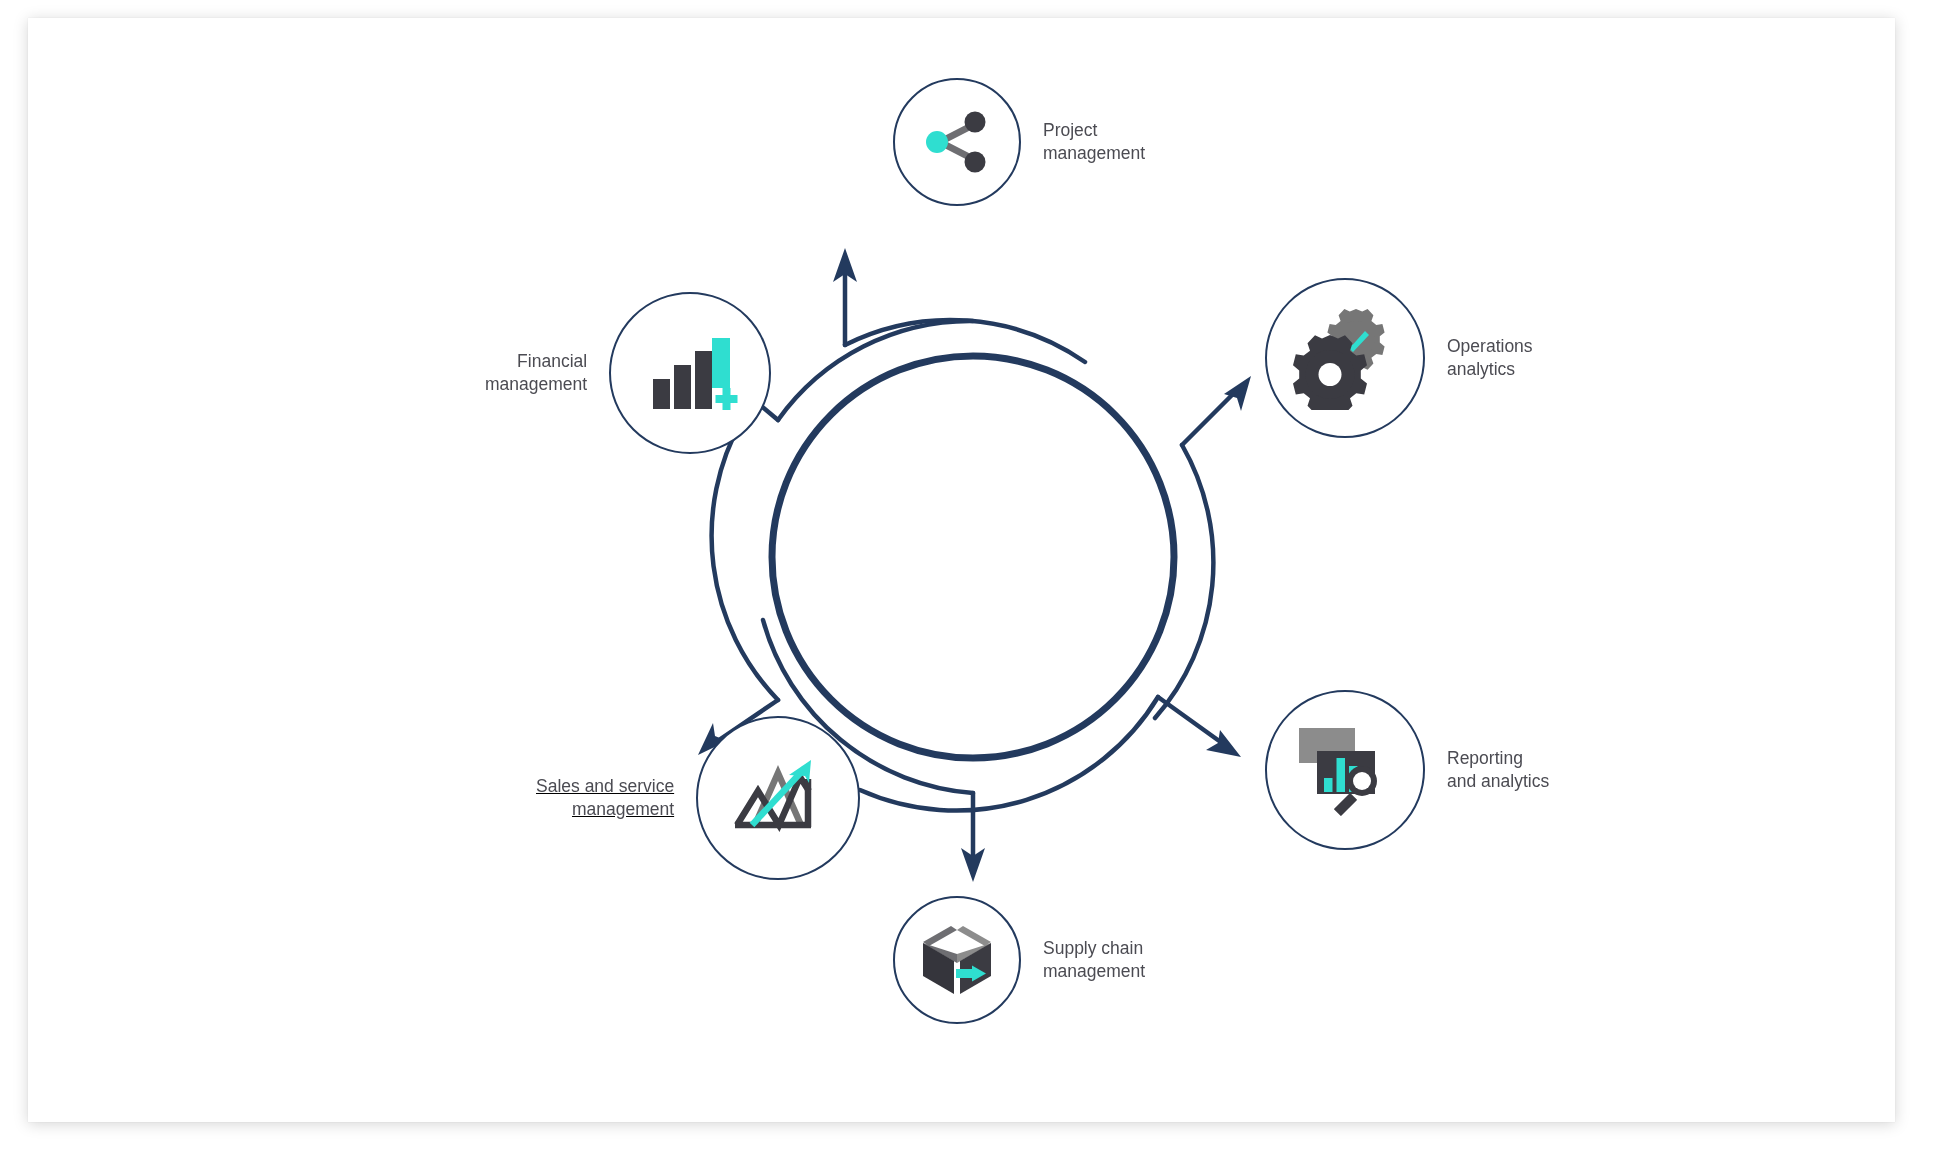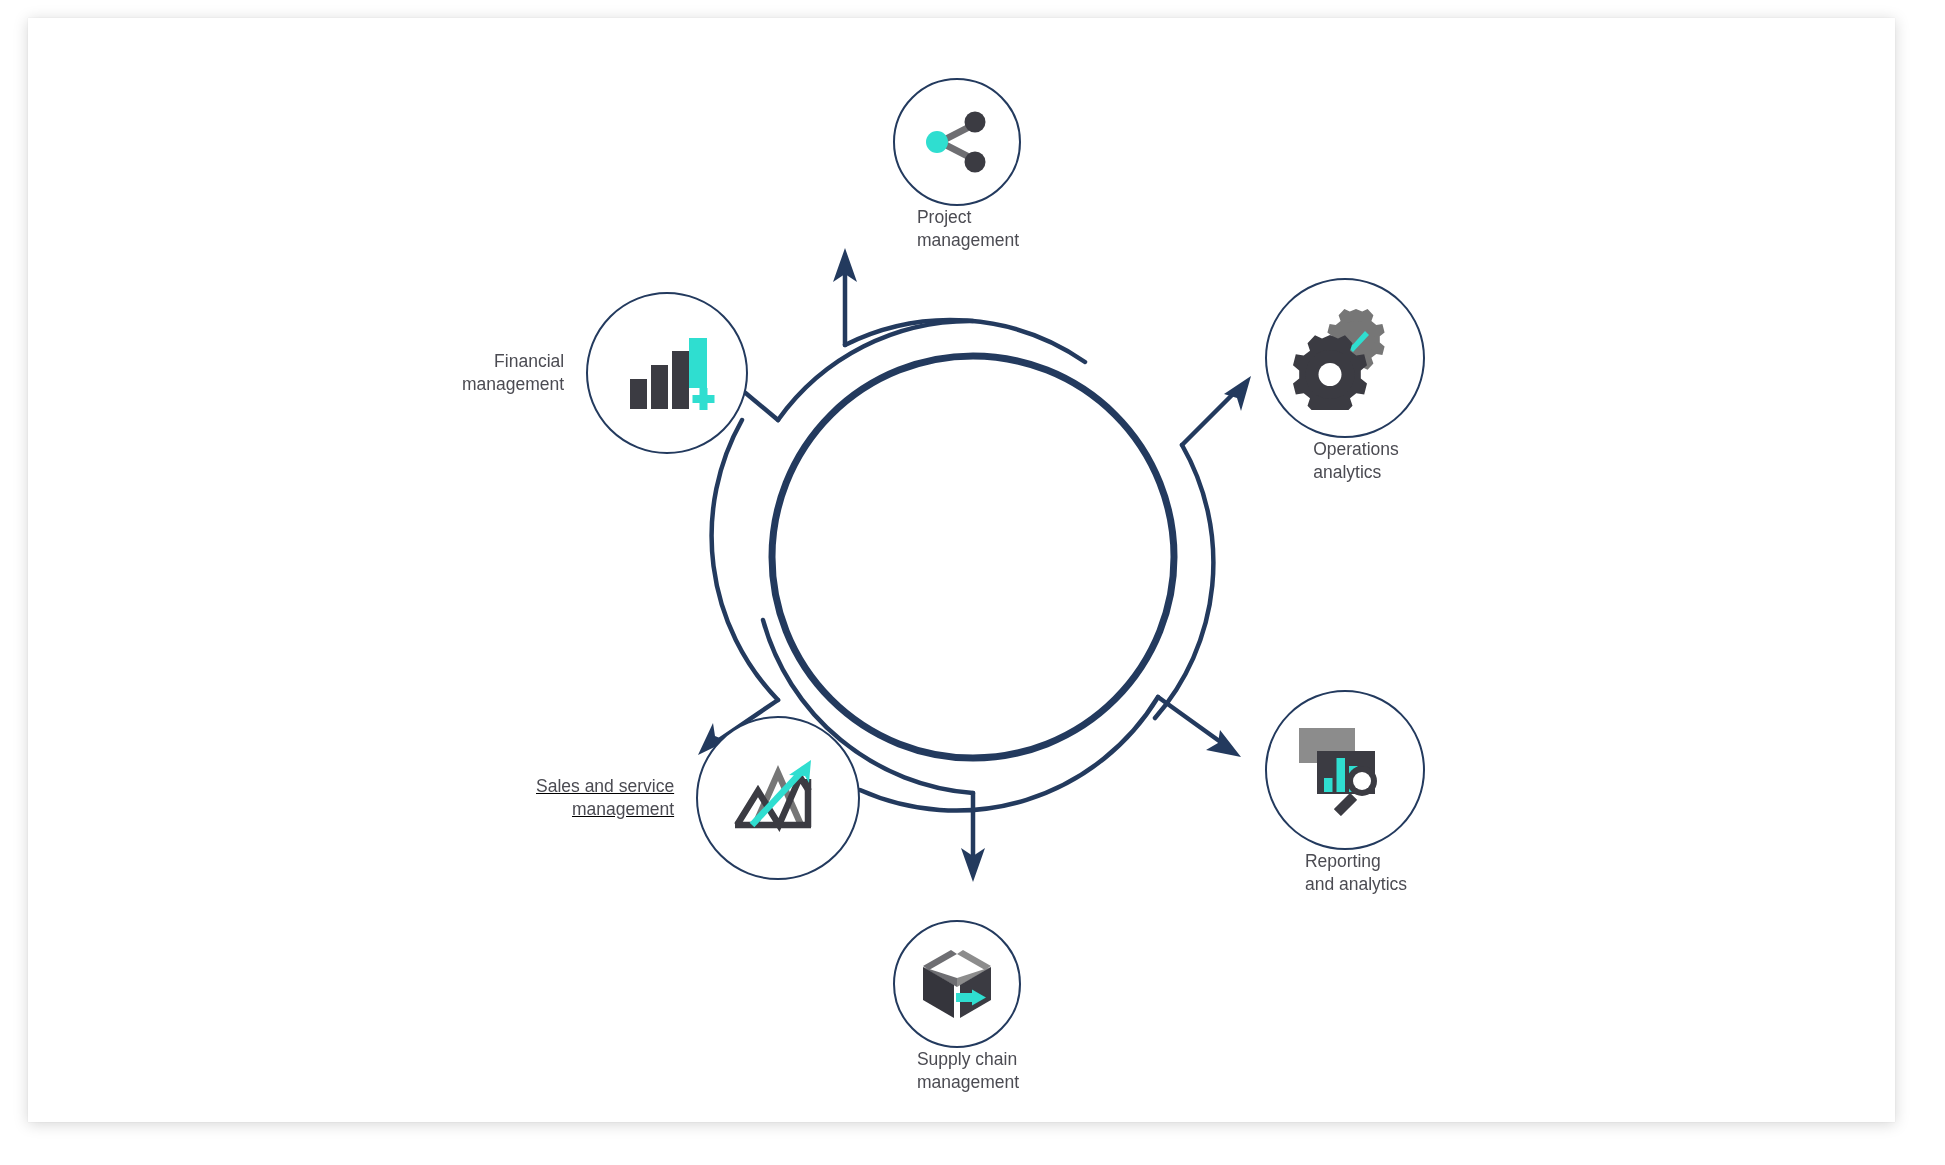--- a/index.html
+++ b/index.html
@@ -35,21 +35,20 @@
     top: 0;
     width: 1945px;
     height: 1165px;
   }
 
   
   .node {
     position: absolute;
     display: flex;
     align-items: center;
-    flex-direction: column;
   }
   .node.label-left { flex-direction: row-reverse; }
 
   .node-circle {
     border: 2px solid #233a5e;
     border-radius: 50%;
     background: #ffffff;
     box-sizing: border-box;
     display: flex;
     align-items: center;
@@ -184,21 +183,21 @@
           <circle cx="69" cy="63" r="15" fill="#3b3b42"></circle>
           <circle cx="69" cy="63" r="9" fill="#ffffff"></circle>
           <rect x="47.5" y="75" width="10" height="23" rx="0.5" transform="rotate(45 52.5 86.5)" fill="#3b3b42"></rect>
         </g>
       </svg>
     </div>
     <div class="node-label">Reporting
 and analytics</div>
   </div>
 
-  <div class="node label-right" style="left:893px; top:920px;">
+  <div class="node label-right" style="left:893px; top:896px;">
     <div class="node-circle" style="width:128px; height:128px;">
       <svg class="icon-svg" width="78" height="78" viewBox="0 0 78 78">
 
         <polygon fill="#6e6e72" points="5,21 33,5 39,9 11,25"></polygon>
         <polygon fill="#6e6e72" points="5,22 11,26 39,42 39,33 "></polygon>
         <polygon fill="#8c8c8c" points="39,9 45,5 73,21 67,25"></polygon>
         <polygon fill="#8c8c8c" points="73,22 67,26 39,42 39,33"></polygon>
 
         <polygon fill="#35353c" points="5,22 36,40 36,73 5,55"></polygon>
 
@@ -225,21 +224,21 @@
         <line x1="79" y1="30" x2="79" y2="78" stroke="#3b3b42" stroke-width="6.5"></line>
 
         <line x1="23" y1="76" x2="76" y2="19" stroke="#2fded0" stroke-width="6.5" stroke-linecap="butt"></line>
         <polygon fill="#2fded0" points="82,11 80,34 76,27 60,26"></polygon>
       </svg>
     </div>
     <div class="node-label">Sales and service
 management</div>
   </div>
 
-  <div class="node label-left" style="left:462px; top:292px;">
+  <div class="node label-left" style="left:485px; top:292px;">
     <div class="node-circle" style="width:162px; height:162px;">
       <svg class="icon-svg" width="96" height="96" viewBox="0 0 96 96">
 
         <rect x="11" y="54" width="17" height="30" fill="#3b3b42"></rect>
         <rect x="32" y="40" width="17" height="44" fill="#3b3b42"></rect>
         <rect x="53" y="26" width="17" height="58" fill="#3b3b42"></rect>
 
         <rect x="70" y="13" width="18" height="50" fill="#2fded0"></rect>
 
         <g fill="#2fded0">

